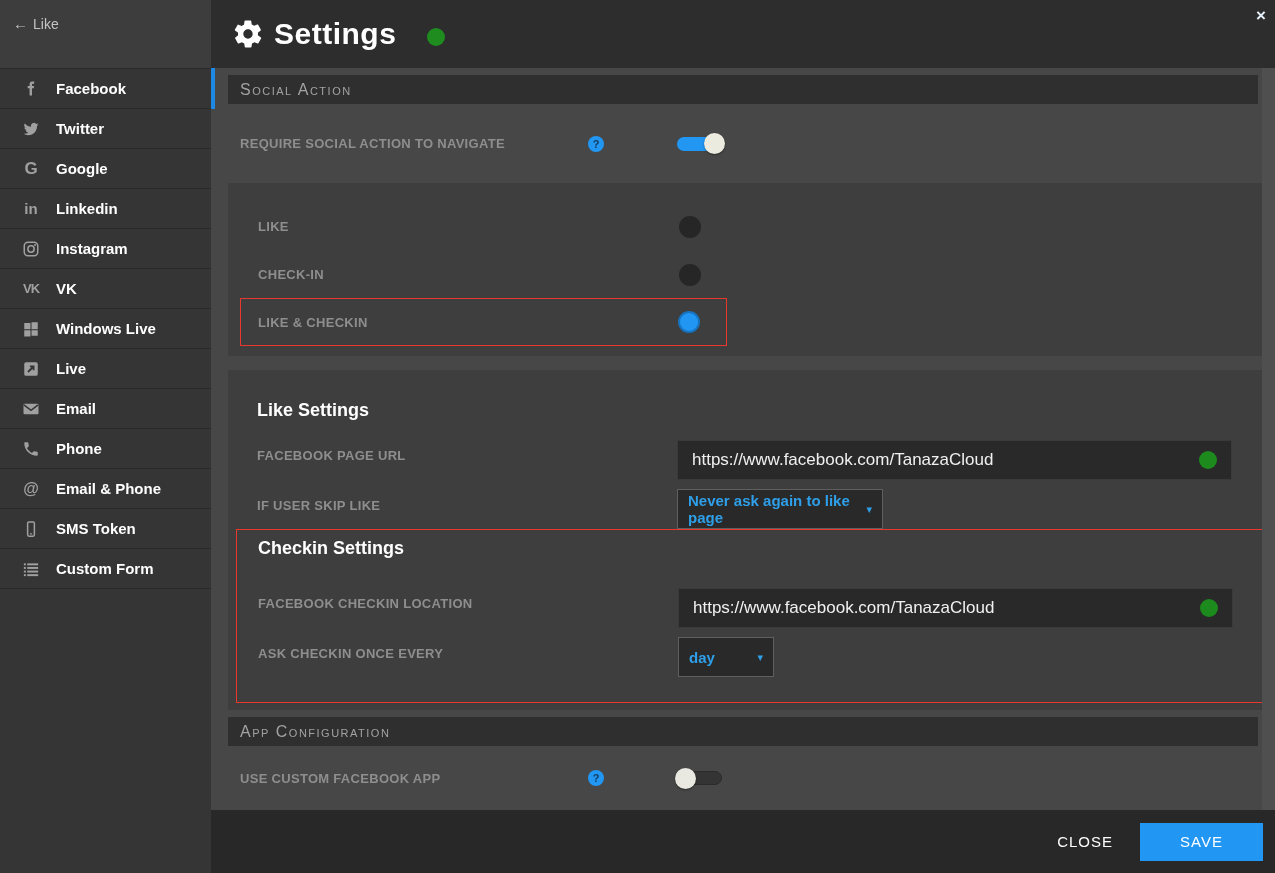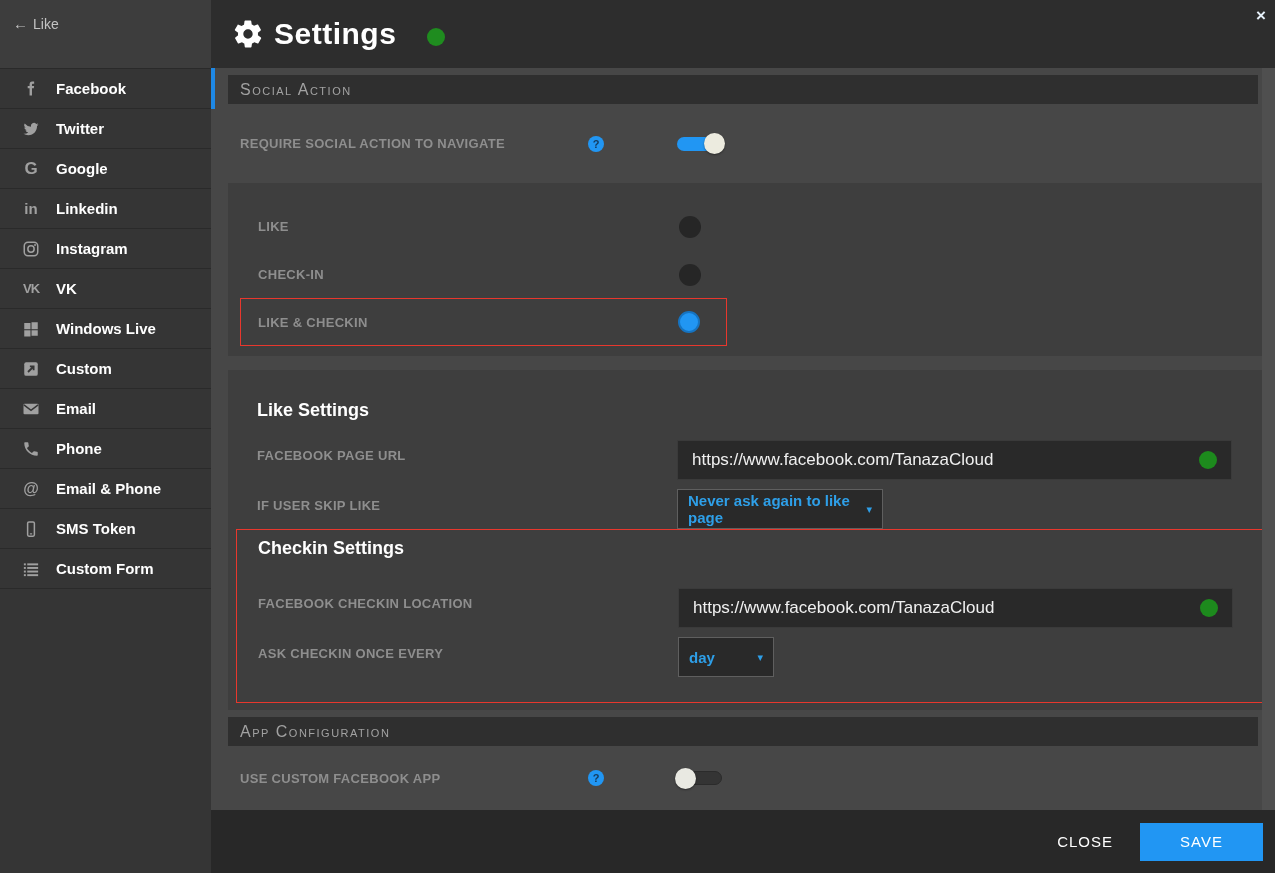--- a/index.html
+++ b/index.html
@@ -129,21 +129,21 @@
           </span>
         <span class="lbl">Windows Live</span>
       </div>
       <div class="side-item">
         <span class="ic">
             <svg viewBox="0 0 24 24">
               <rect x="3" y="3" width="18" height="18" rx="2.5" fill="currentColor"></rect>
               <path d="M8 16 15 9 M10.5 8.5H15.5V13.5" stroke="#353535" stroke-width="2.4" fill="none"></path>
             </svg>
           </span>
-        <span class="lbl">Custom</span>
+        <span class="lbl">Live</span>
       </div>
       <div class="side-item">
         <span class="ic">
             <svg viewBox="0 0 24 24">
               <rect x="2" y="5" width="20" height="14" rx="1.5" fill="currentColor"></rect>
               <path d="M2.5 6.5 12 13.8 21.5 6.5" stroke="#353535" stroke-width="2" fill="none"></path>
             </svg>
           </span>
         <span class="lbl">Email</span>
       </div>

